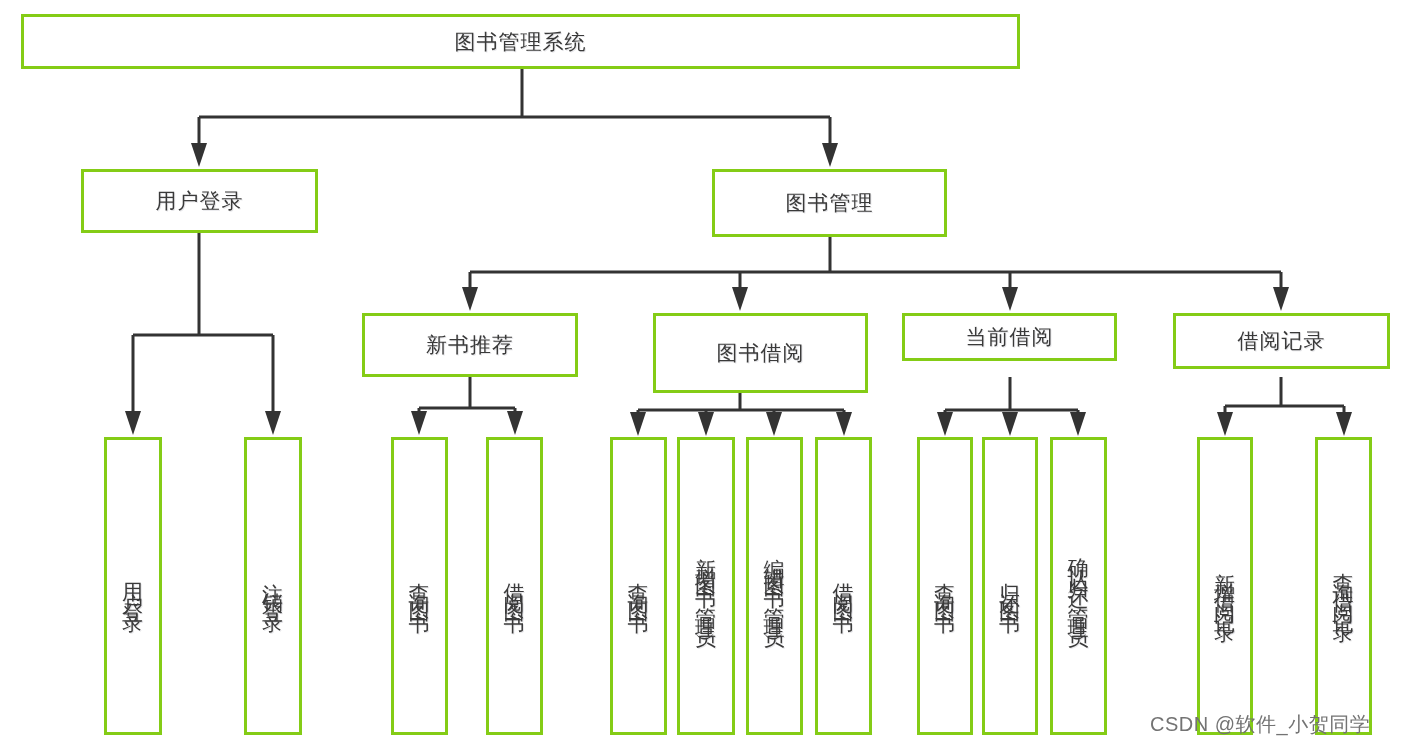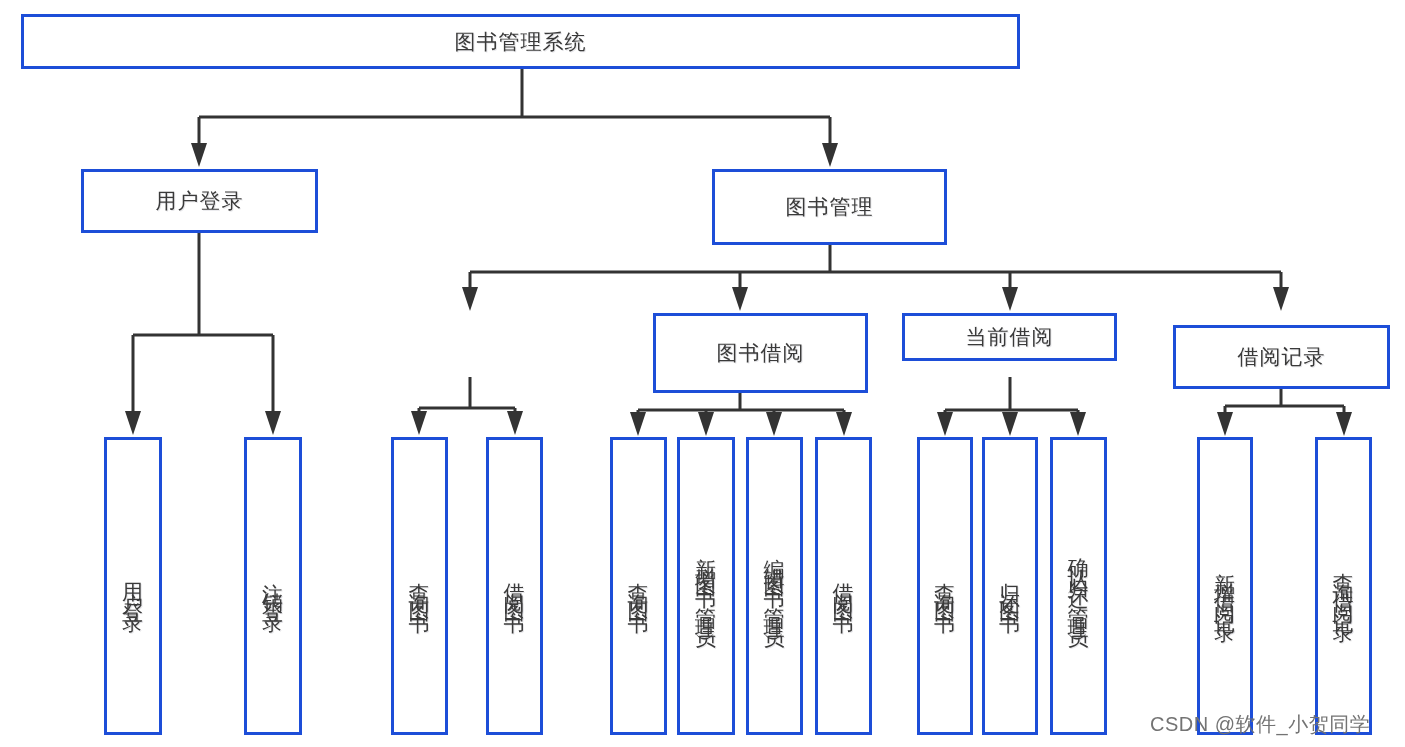--- a/index.html
+++ b/index.html
@@ -9,21 +9,21 @@
     position:relative;
     overflow:hidden;
     font-family:"Liberation Sans","DejaVu Sans",sans-serif;
     color:#3a3a3a;
   }
   .stage{position:absolute;left:0;top:0;width:1405px;height:747px;}
   svg.connectors{position:absolute;left:0;top:0;}
   .node{
     position:absolute;
     background:#ffffff;
-    border:3px solid #1d4ed8;
+    border:3px solid #84cc16;
     box-sizing:border-box;
     display:flex;
     align-items:center;
     justify-content:center;
     font-size:21px;
     color:#3a3a3a;
     text-shadow:1px 1px 0 rgba(120,120,140,0.18);
   }
   .box-h{letter-spacing:1px;}
   .box-v .vtext{
@@ -84,31 +84,34 @@
     <polygon points="1344,436 1336,412 1352,412" fill="#333333" stroke="none"></polygon>
   </svg>
 
   <div class="node box-h" style="left:21px;top:14px;width:999px;height:55px;">
     <span>图书管理系统</span>
   </div>
 
   <div class="node box-h" style="left:81px;top:169px;width:237px;height:64px;">
     <span>用户登录</span>
   </div>
-  <div class="node box-h" style="left:712px;top:169px;width:235px;height:76px;">
+  <div class="node box-h" style="left:712px;top:169px;width:235px;height:68px;">
     <span>图书管理</span>
   </div>
 
+  <div class="node box-h" style="left:362px;top:313px;width:216px;height:64px;">
+    <span>新书推荐</span>
+  </div>
   <div class="node box-h" style="left:633px;top:313px;width:215px;height:80px;margin-left:20px;">
     <span>图书借阅</span>
   </div>
   <div class="node box-h" style="left:902px;top:313px;width:215px;height:48px;">
     <span>当前借阅</span>
   </div>
-  <div class="node box-h" style="left:1173px;top:313px;width:217px;height:64px;margin-top:12px;">
+  <div class="node box-h" style="left:1173px;top:313px;width:217px;height:56px;">
     <span>借阅记录</span>
   </div>
 
   <div class="node box-v" style="left:104px;top:437px;width:58px;height:298px;">
     <span class="vtext">用户登录</span>
   </div>
   <div class="node box-v" style="left:244px;top:437px;width:58px;height:298px;">
     <span class="vtext">注销登录</span>
   </div>
 

